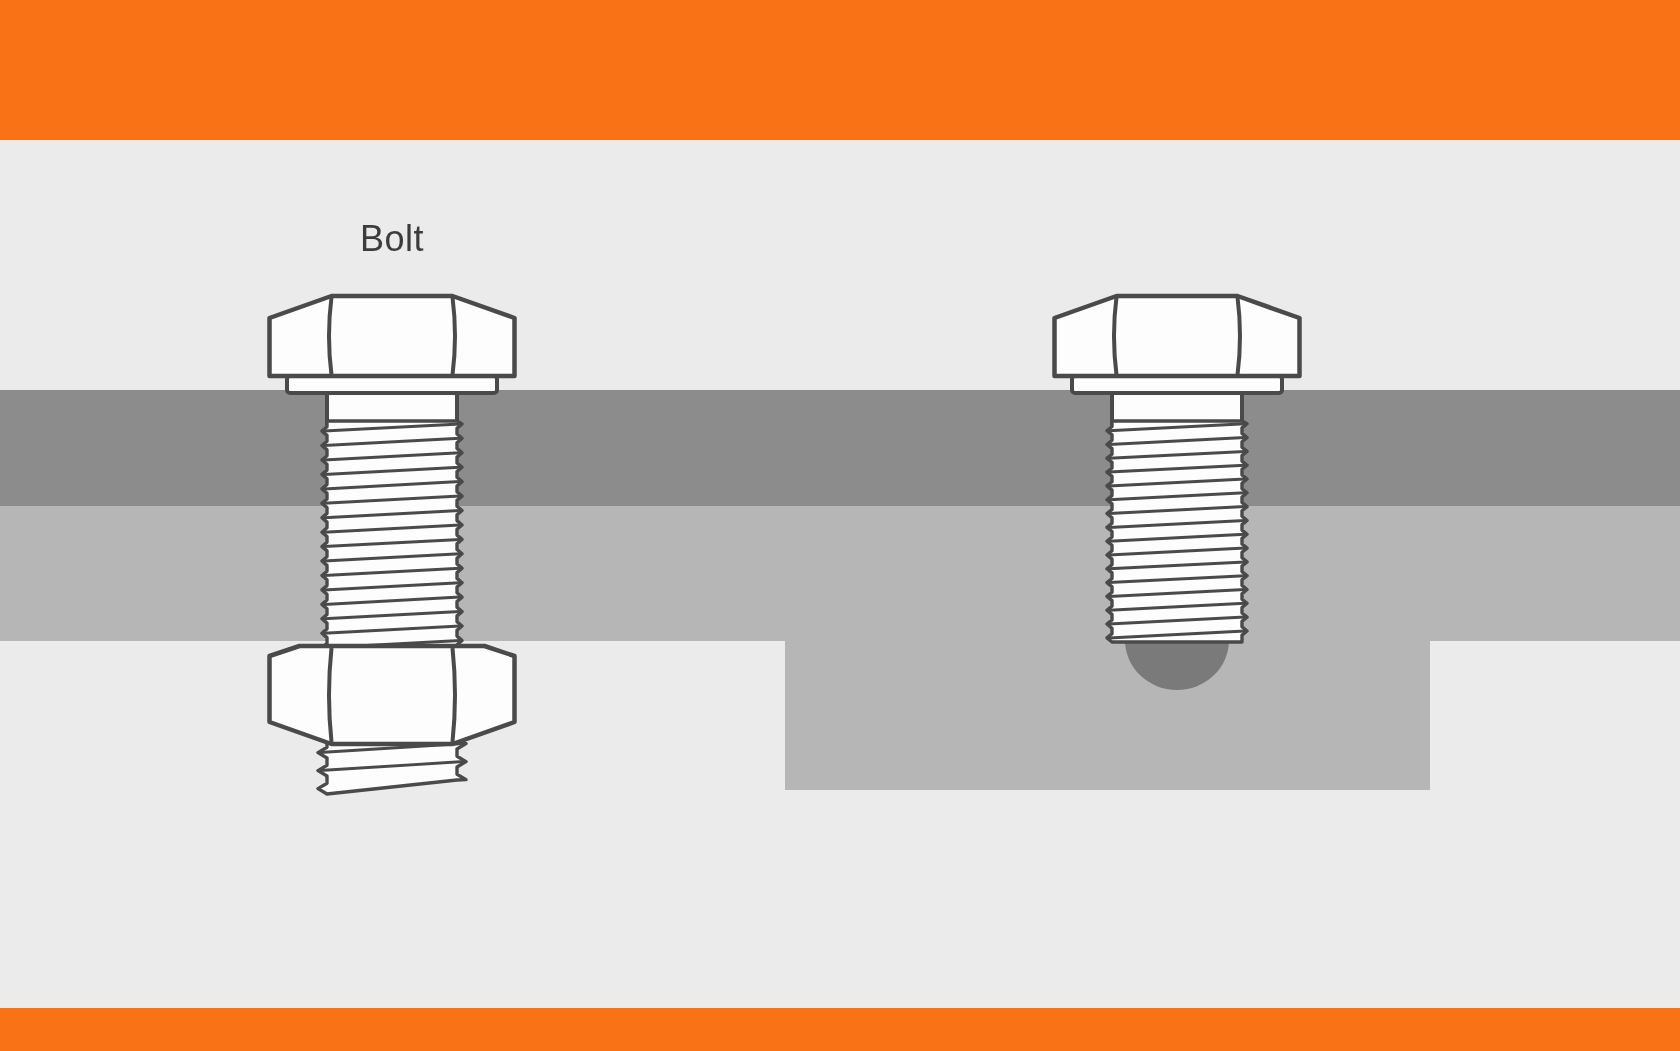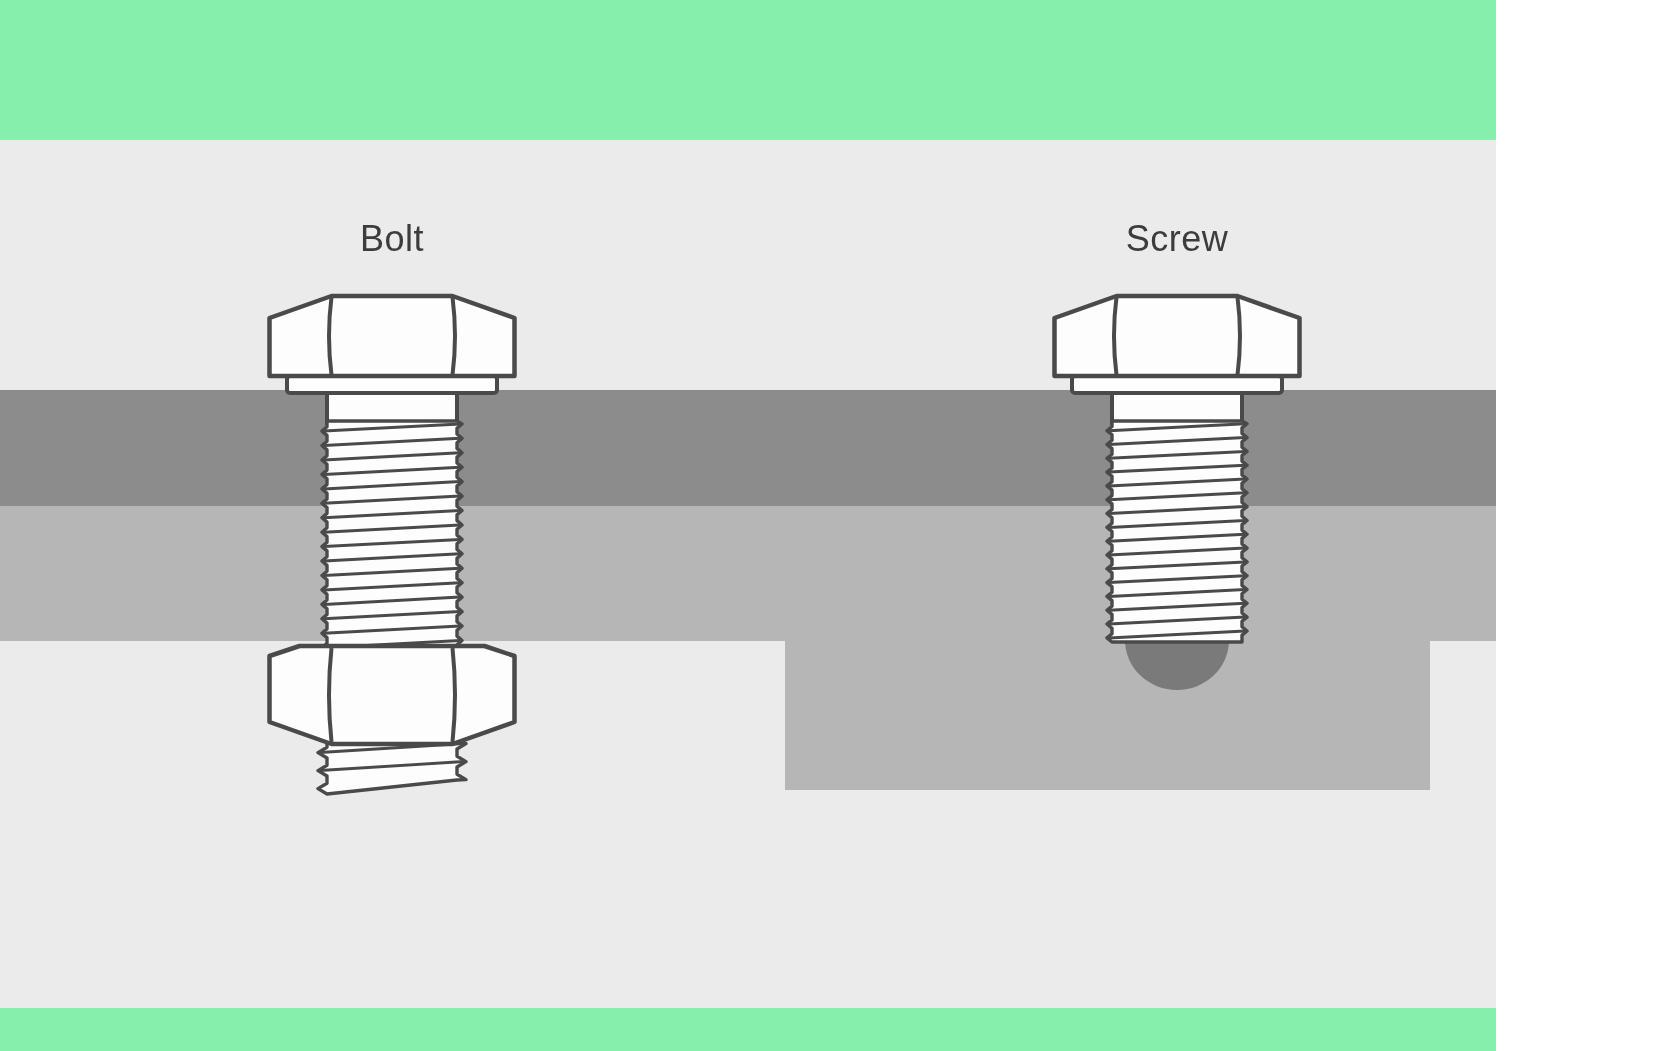--- a/index.html
+++ b/index.html
@@ -1,20 +1,20 @@
 <!DOCTYPE html>
 <html><head>
 <meta charset="utf-8">
 <style>
   html,body{margin:0;padding:0;background:#ffffff;}
   #stage{
     position:relative;
-    width:1496px;height:1051px;
+    width:1680px;height:1051px;
     overflow:hidden;
-    background:#86efac;
+    background:#f97316;
     font-family:"Liberation Sans", sans-serif;
   }
   .layer{position:absolute;}
   #canvas-bg{left:0;top:140px;width:1680px;height:868px;}
   #plate-dark{left:0;top:390px;width:1680px;height:116px;}
   #plate-medium{left:0;top:506px;width:1680px;height:135px;}
   #plate-deep{left:785px;top:641px;width:645px;height:149px;}
   .fastener-label{
     position:absolute;top:220px;width:300px;
     text-align:center;
@@ -87,14 +87,13 @@
         <line x1="1109" y1="624" x2="1245" y2="617.1" stroke="#4a4a4a" stroke-width="3" stroke-linecap="round"></line>
         <line x1="1109" y1="637.9" x2="1245" y2="631" stroke="#4a4a4a" stroke-width="3" stroke-linecap="round"></line>
         <rect x="1072" y="376" width="210" height="17" rx="3" fill="#fdfdfd" stroke="#4a4a4a" stroke-width="4"></rect>
         <path d="M 1054.5 376 L 1054.5 318 L 1116.5 296 L 1237.5 296 L 1299.5 318 L 1299.5 376 Z" fill="#fdfdfd" stroke="#4a4a4a" stroke-width="4.5" stroke-linejoin="round"></path>
         <path d="M 1116.5 297 q -5 39 0 78" fill="none" stroke="#4a4a4a" stroke-width="4"></path>
         <path d="M 1237.5 297 q 5 39 0 78" fill="none" stroke="#4a4a4a" stroke-width="4"></path>
       </g>
     </svg>
 
   <div class="fastener-label" id="bolt-label" style="color: rgb(60, 60, 60);">Bolt</div>
-  <div class="fastener-label" id="screw-label" style="color: rgb(60, 60, 60);">Screw</div>
 </div>
 
 </body></html>

